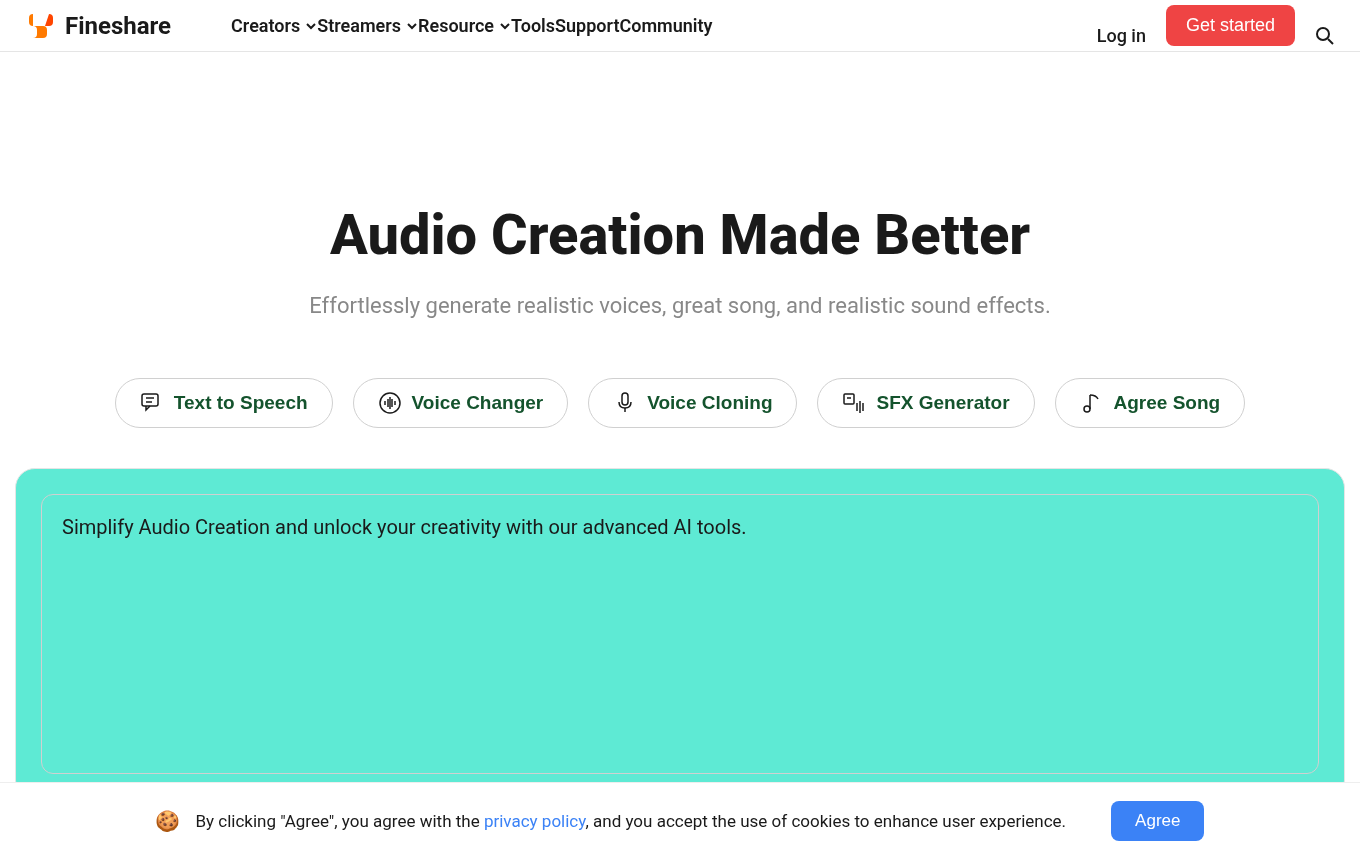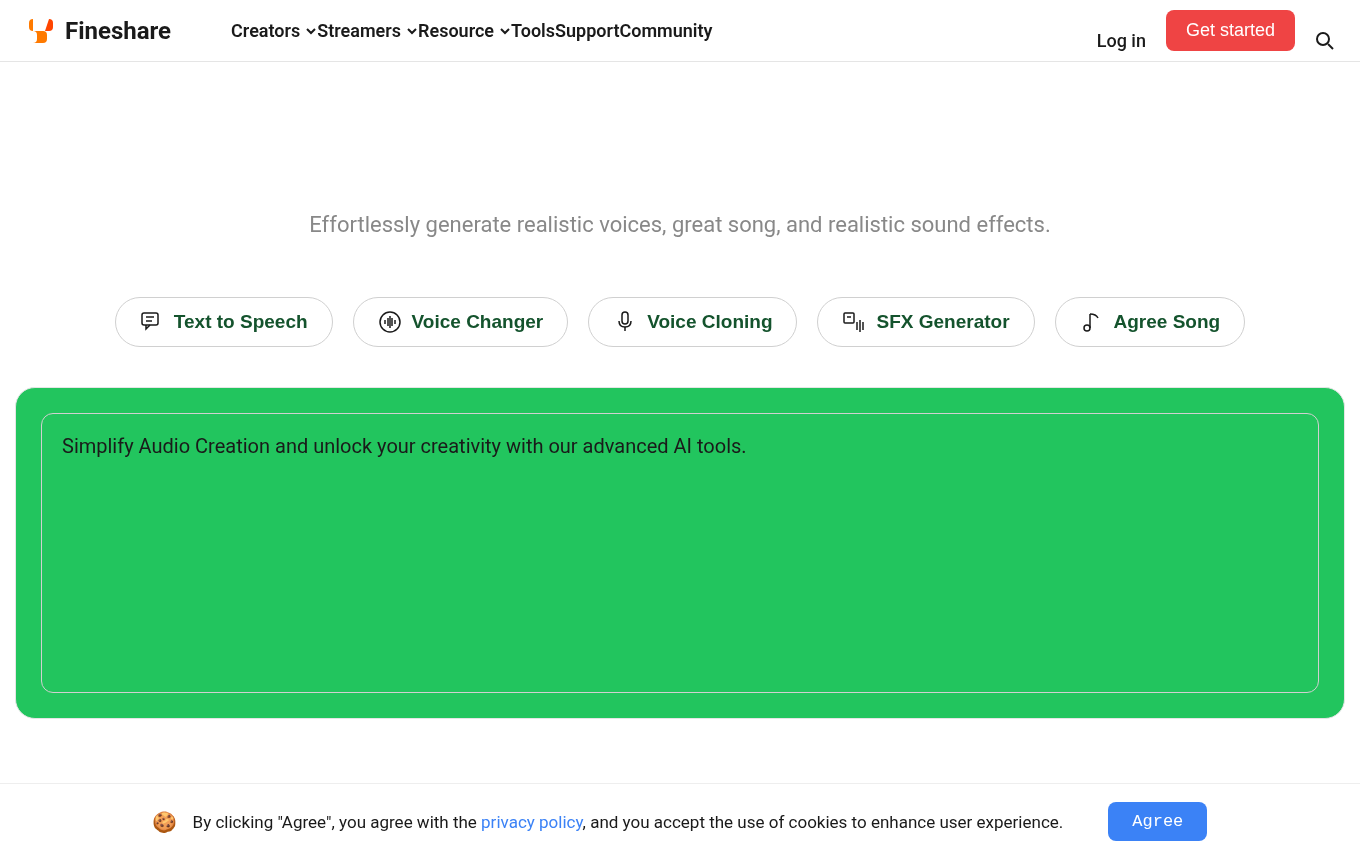--- a/index.html
+++ b/index.html
@@ -11,21 +11,21 @@
       font-family: -apple-system, BlinkMacSystemFont, 'Segoe UI', Roboto, sans-serif;
       background: #fff;
       color: #1a1a1a;
     }
     .header {
       display: flex;
       align-items: center;
       justify-content: space-between;
       padding: 15px 25px;
       border-bottom: 1px solid #e5e5e5;
-      height: 62px;
+      height: 52px;
     }
     .logo {
       display: flex;
       align-items: center;
       gap: 8px;
       font-size: 24px;
       font-weight: 700;
       color: #1a1a1a;
     }
     .logo-icon {
@@ -112,21 +112,21 @@
     }
     .tab-icon {
       width: 24px;
       height: 24px;
     }
     .content-box {
       margin: 0 15px;
       padding: 25px;
       border: 1px solid #e5e5e5;
       border-radius: 20px;
-      background: #22c55e;
+      background: #5eead4;
     }
     .inner-box {
       border: 1px solid #d0d0d0;
       border-radius: 12px;
       padding: 20px;
       min-height: 280px;
     }
     .inner-text {
       font-size: 20px;
       color: #1a1a1a;
@@ -157,21 +157,20 @@
     }
     .agree-btn {
       background: #3b82f6;
       color: #fff;
       border: none;
       padding: 10px 24px;
       border-radius: 8px;
       font-size: 17px;
       cursor: pointer;
       margin-left: 30px;
-      font-family: Liberation Mono, monospace;
     }
     .nav-left {
       display: flex;
       align-items: center;
     }
   </style>
 </head>
 <body>
 
 <header class="header">
@@ -217,20 +216,21 @@
     <span class="login">Log in</span>
     <button class="get-started">Get started</button>
     <svg class="search-icon" viewBox="0 0 20 20">
       <circle cx="8" cy="8" r="6" stroke="#1a1a1a" stroke-width="2" fill="none"></circle>
       <line x1="13" y1="13" x2="18" y2="18" stroke="#1a1a1a" stroke-width="2"></line>
     </svg>
   </div>
 </header>
 
 <section class="hero">
+  <h1 class="hero-title">Audio Creation Made Better</h1>
   <p class="hero-subtitle">Effortlessly generate realistic voices, great song, and realistic sound effects.</p>
 </section>
 
 <div class="tabs">
   <button class="tab">
     <svg class="tab-icon" viewBox="0 0 24 24">
       <rect x="2" y="3" width="16" height="12" rx="2" stroke="#1a1a1a" stroke-width="1.5" fill="none"></rect>
       <path d="M 6 15 L 6 19 L 10 15" stroke="#1a1a1a" stroke-width="1.5" fill="none"></path>
       <line x1="6" y1="7" x2="14" y2="7" stroke="#1a1a1a" stroke-width="1.5"></line>
       <line x1="6" y1="11" x2="12" y2="11" stroke="#1a1a1a" stroke-width="1.5"></line>

